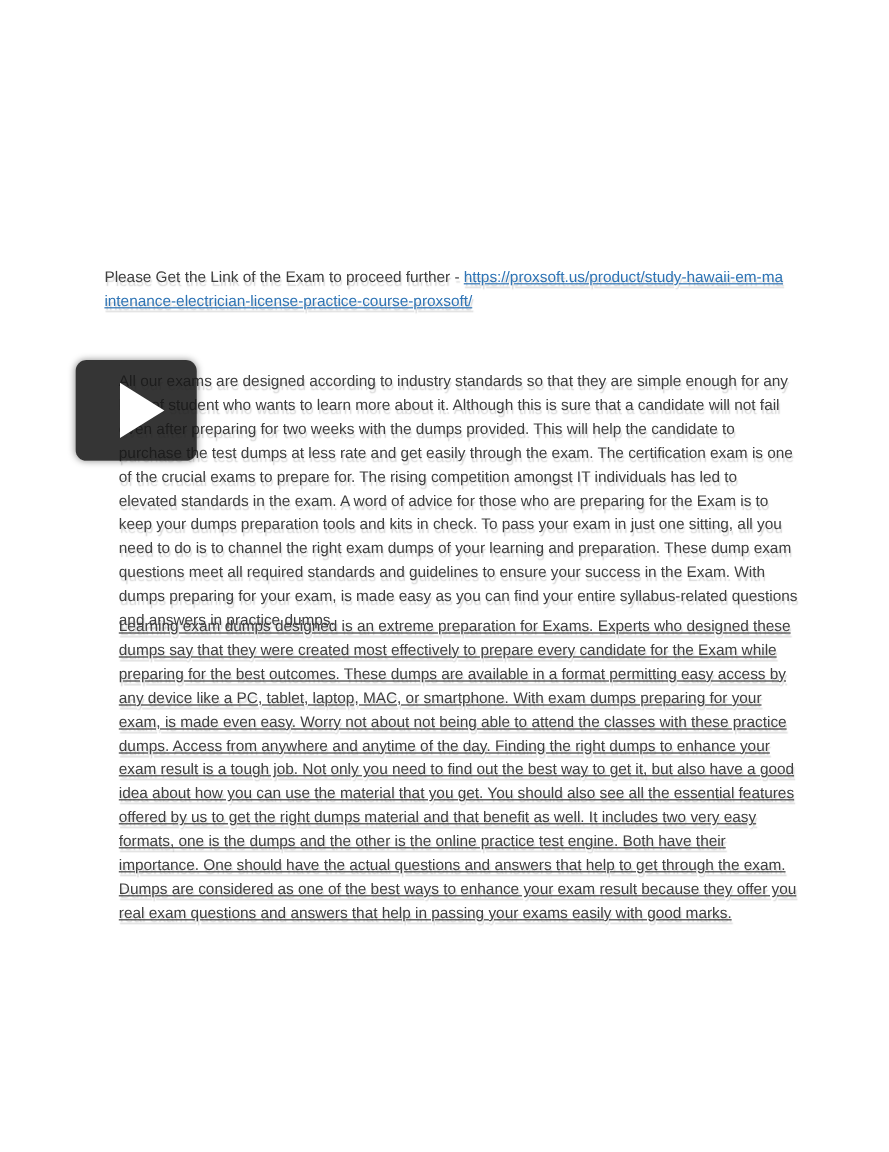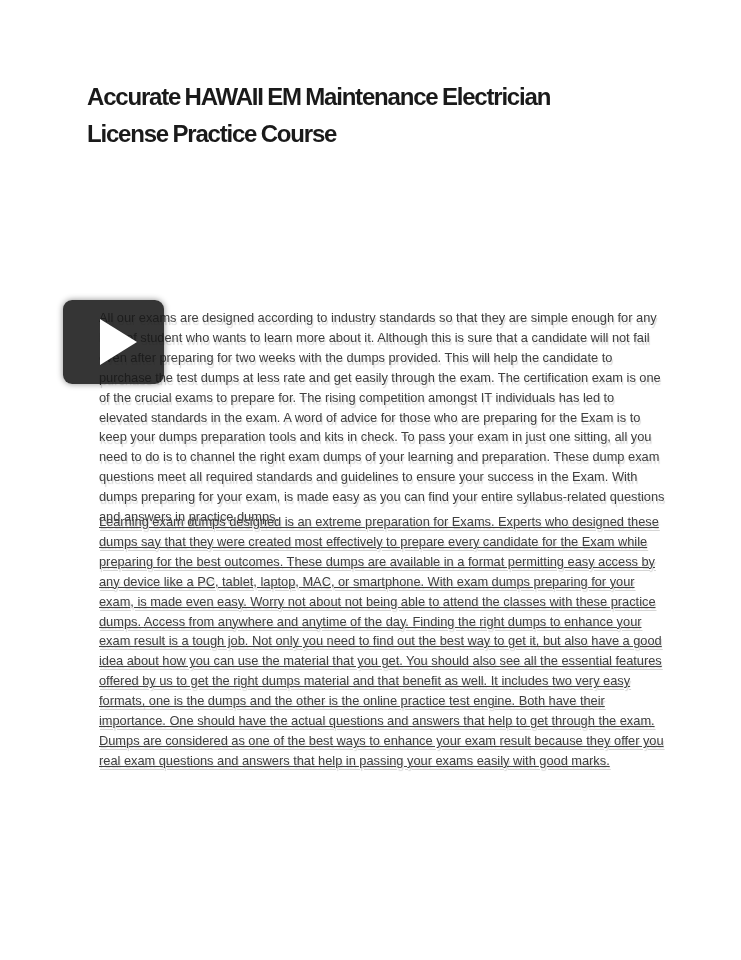--- a/index.html
+++ b/index.html
@@ -74,22 +74,22 @@
     border-top: 23px solid transparent;
     border-bottom: 23px solid transparent;
     margin-left: 10px;
   }
 </style>
 </head>
 <body>
 
 <div class="page">
 
-  <h1 class="title">Accurate HAWAII EM Maintenance Electrician License Practice Course</h1>
 
+  <p class="link-line body-text"><span>Please Get the Link of the Exam to proceed further - </span><a href="#" class="link">https://proxsoft.us/product/study-hawaii-em-maintenance-electrician-license-practice-course-proxsoft/</a></p>
 
   <p class="para para1 body-text">All our exams are designed according to industry standards so that they are simple enough for any kind of student who wants to learn more about it. Although this is sure that a candidate will not fail even after preparing for two weeks with the dumps provided. This will help the candidate to purchase the test dumps at less rate and get easily through the exam. The certification exam is one of the crucial exams to prepare for. The rising competition amongst IT individuals has led to elevated standards in the exam. A word of advice for those who are preparing for the Exam is to keep your dumps preparation tools and kits in check. To pass your exam in just one sitting, all you need to do is to channel the right exam dumps of your learning and preparation. These dump exam questions meet all required standards and guidelines to ensure your success in the Exam. With dumps preparing for your exam, is made easy as you can find your entire syllabus-related questions and answers in practice dumps.</p>
 
   <p class="para para2 body-text">Learning exam dumps designed is an extreme preparation for Exams. Experts who designed these dumps say that they were created most effectively to prepare every candidate for the Exam while preparing for the best outcomes. These dumps are available in a format permitting easy access by any device like a PC, tablet, laptop, MAC, or smartphone. With exam dumps preparing for your exam, is made even easy. Worry not about not being able to attend the classes with these practice dumps. Access from anywhere and anytime of the day. Finding the right dumps to enhance your exam result is a tough job. Not only you need to find out the best way to get it, but also have a good idea about how you can use the material that you get. You should also see all the essential features offered by us to get the right dumps material and that benefit as well. It includes two very easy formats, one is the dumps and the other is the online practice test engine. Both have their importance. One should have the actual questions and answers that help to get through the exam. Dumps are considered as one of the best ways to enhance your exam result because they offer you real exam questions and answers that help in passing your exams easily with good marks.</p>
 
   <div class="play-button">
     <div class="play-triangle"></div>
   </div>
 
 </div>

